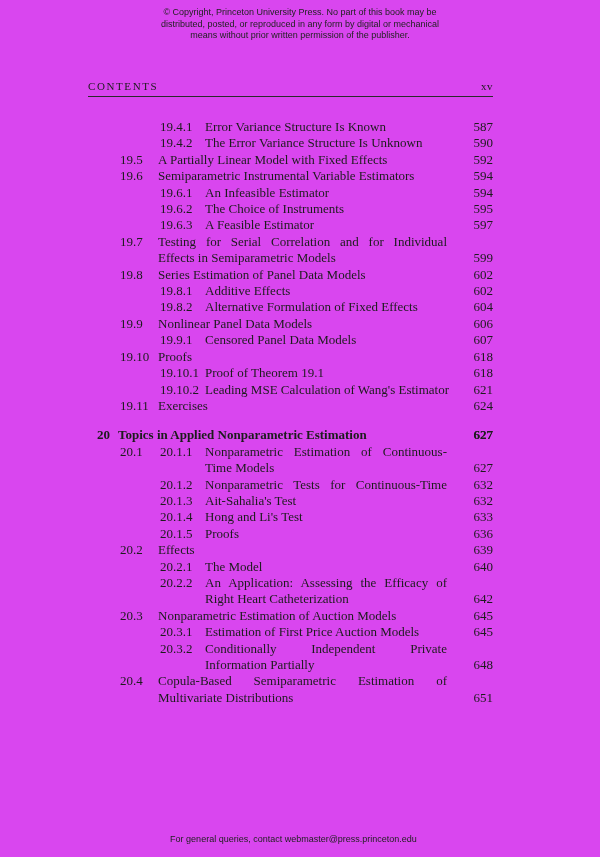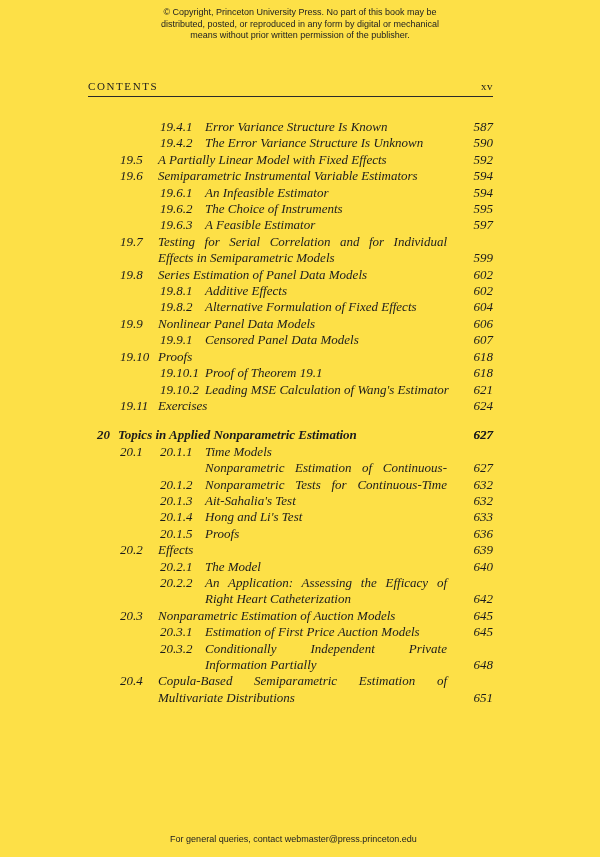--- a/index.html
+++ b/index.html
@@ -1,20 +1,20 @@
 <!DOCTYPE html>
 <html><head>
 <meta charset="utf-8">
 <style>
   html, body { margin: 0; padding: 0; background: #ffffff; }
   .page {
     position: relative;
     width: 600px;
     height: 857px;
-    background: #fde047;
+    background: #d946ef;
     font-family: "Liberation Serif", serif;
     color: #1c1c1c;
     overflow: hidden;
   }
   
   .copyright {
     position: absolute;
     top: 7px; left: 0; right: 0;
     text-align: center;
     font-family: "Liberation Sans", sans-serif;
@@ -36,21 +36,20 @@
   .header .htitle { letter-spacing: 1.6px; }
   .header .folio { letter-spacing: 0.5px; }
   
   .toc {
     position: absolute;
     top: 119px;
     left: 88px;
     width: 405px;
     font-size: 13px;
     line-height: 16.4px;
-    font-style: italic;
   }
   .entry { position: relative; }
   .entry .num { position: absolute; top: 0; white-space: nowrap; }
   .entry .page-num { position: absolute; right: 0; bottom: 0; }
   .entry .line { display: block; }
   .entry .jline {
     text-align: justify;
     text-align-last: justify;
     padding-right: 46px;
   }
@@ -216,22 +215,22 @@
         </span>
       <span class="page-num">627</span>
     </div>
       <div class="entry lvl2">
       <span class="num">20.1</span>
       <span class="page-num">627</span>
     </div>
       <div class="entry lvl3">
       <span class="num">20.1.1</span>
       <span class="titlebox">
+          <span class="line jline">Nonparametric Estimation of Continuous-</span>
           <span class="line">Time Models</span>
-          <span class="line jline">Nonparametric Estimation of Continuous-</span>
         </span>
       <span class="page-num">627</span>
     </div>
       <div class="entry lvl3">
       <span class="num">20.1.2</span>
       <span class="titlebox">
           <span class="line jline">Nonparametric Tests for Continuous-Time</span>
         </span>
       <span class="page-num">632</span>
     </div>

